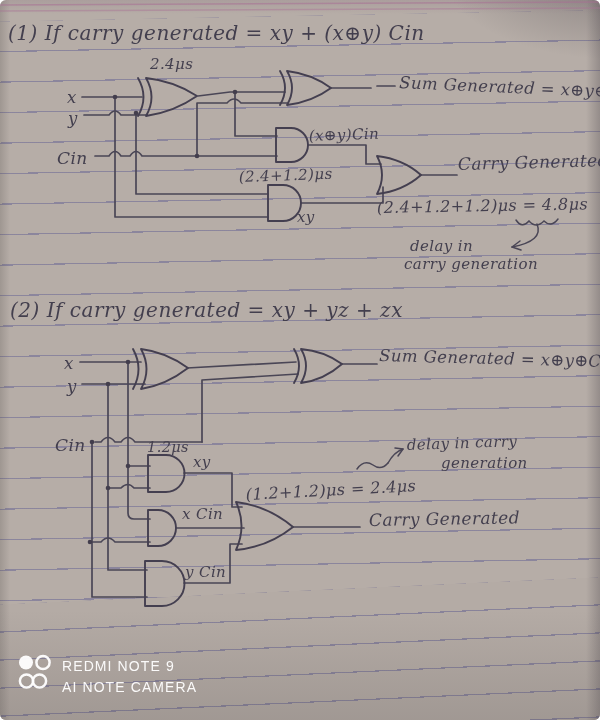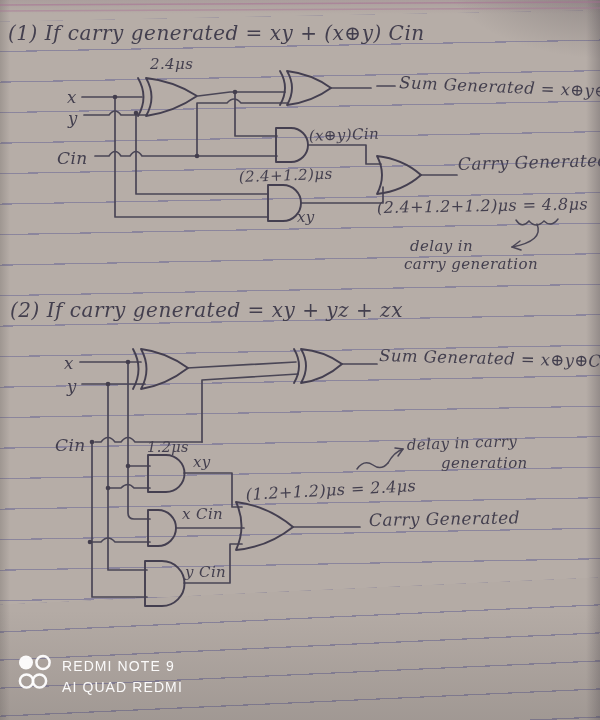--- a/index.html
+++ b/index.html
@@ -1,19 +1,20 @@
 <!DOCTYPE html>
 <html><head>
 <meta charset="utf-8">
 <style>
   html,body{margin:0;padding:0;}
   #photo{
     position:relative; width:600px; height:720px; overflow:hidden;
     background:#b6ada7;
     font-family:"DejaVu Serif","DejaVu Sans",serif;
+    border-radius:6px;
   }
   
   .rules{
     position:absolute; left:-40px; right:-40px; top:16px; height:640px;
     background:repeating-linear-gradient(to bottom,
       transparent 0px, transparent 29.3px,
       rgba(104,101,148,0.55) 29.3px, rgba(104,101,148,0.55) 30.5px);
     transform:rotate(-1.1deg);
   }
   .rules-bottom{
@@ -197,17 +198,17 @@
     <svg width="34" height="38" viewBox="0 0 34 38">
       <circle cx="8" cy="8.5" r="7" fill="rgba(255,255,255,0.95)"></circle>
       <circle cx="25" cy="8.5" r="6.6" fill="none" stroke="rgba(255,255,255,0.95)" stroke-width="2.5"></circle>
       <g>
         <circle cx="8.5" cy="27" r="6.6" fill="none" stroke="rgba(255,255,255,0.95)" stroke-width="2.5"></circle>
         <circle cx="21.5" cy="27" r="6.6" fill="none" stroke="rgba(255,255,255,0.95)" stroke-width="2.5"></circle>
       </g>
     </svg>
     <div id="wm-text">
       <div>REDMI NOTE 9</div>
-      <div>AI QUAD REDMI</div>
+      <div>AI NOTE CAMERA</div>
     </div>
   </div>
 
 </div>
 
 </body></html>

